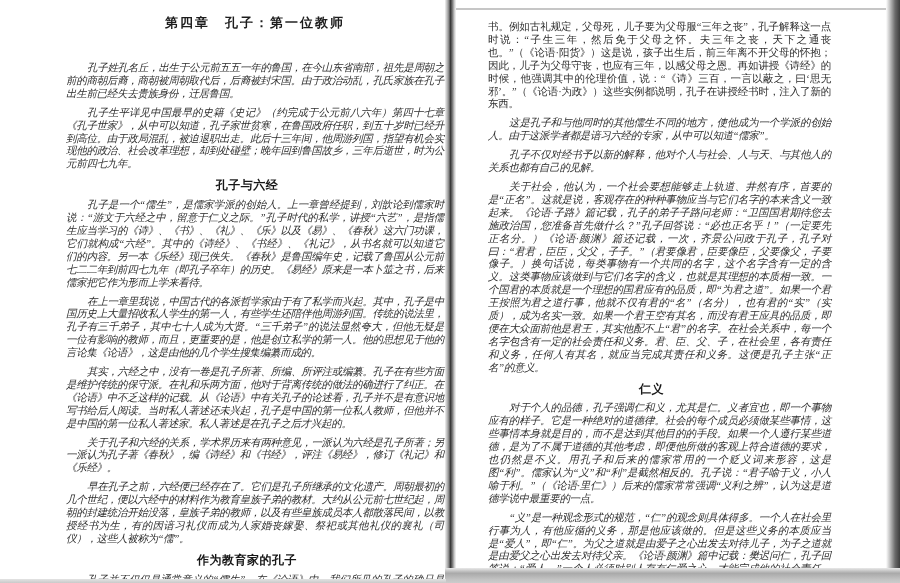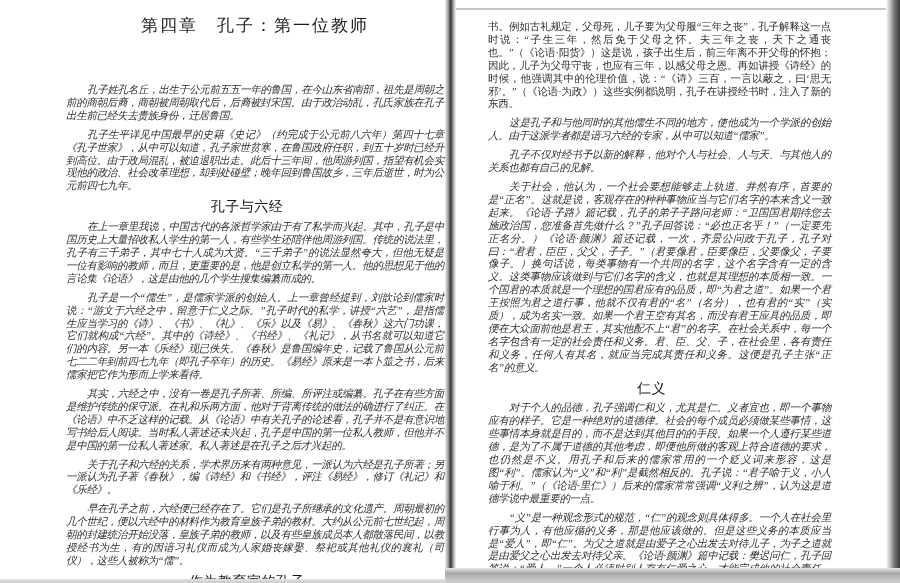--- a/index.html
+++ b/index.html
@@ -29,42 +29,42 @@
     width: 446px;
     padding: 12px 2px 0 66px;
   }
   .page-right {
     left: 456px;
     width: 384px;
     padding: 15px 9px 0 32px;
   }
   .chapter-title {
     text-align: center;
-    font-size: 17px;
-    font-weight: normal;
+    font-size: 13px;
+    font-weight: bold;
     color: #1d1d1d;
     letter-spacing: 2px;
-    margin: 2px 0 47px 0;
+    margin: 2px 0 30px 0;
     white-space: nowrap;
   }
   .text-flow {
     font-size: 10.5px;
     line-height: 12.9px;
     letter-spacing: -0.3px;
     text-align: justify;
   }
   .blk-para, .blk-para-cont {
     margin: 6px 0;
   }
   .blk-para { text-indent: 2em; font-style: italic; }
   .blk-para-cont { text-indent: 0; }
   .blk-heading {
     text-align: center;
-    font-weight: normal;
-    font-size: 14px;
+    font-weight: bold;
+    font-size: 12px;
     color: #171717;
     margin: 8px 16px 7px 0;
     text-indent: 0;
     letter-spacing: 0.5px;
   }
   
   .spine {
     position: absolute;
     left: 445px;
     top: 0;
@@ -119,22 +119,22 @@
 <body>
 
 <div id="spread">
 
   <div class="page page-left">
     <div class="chapter-title">第四章　孔子：第一位教师</div>
     <div class="text-flow">
         <div class="blk-para">孔子姓孔名丘，出生于公元前五五一年的鲁国，在今山东省南部，祖先是周朝之前的商朝后裔，商朝被周朝取代后，后裔被封宋国。由于政治动乱，孔氏家族在孔子出生前已经失去贵族身份，迁居鲁国。</div>
         <div class="blk-para">孔子生平详见中国最早的史籍《史记》（约完成于公元前八六年）第四十七章《孔子世家》，从中可以知道，孔子家世贫寒，在鲁国政府任职，到五十岁时已经升到高位。由于政局混乱，被迫退职出走。此后十三年间，他周游列国，指望有机会实现他的政治、社会改革理想，却到处碰壁；晚年回到鲁国故乡，三年后逝世，时为公元前四七九年。</div>
         <div class="blk-heading">孔子与六经</div>
+        <div class="blk-para">孔子是一个“儒生”，是儒家学派的创始人。上一章曾经提到，刘歆论到儒家时说：“游文于六经之中，留意于仁义之际。”孔子时代的私学，讲授“六艺”，是指儒生应当学习的《诗》、《书》、《礼》、《乐》以及《易》、《春秋》这六门功课，它们就构成“六经”。其中的《诗经》、《书经》、《礼记》，从书名就可以知道它们的内容。另一本《乐经》现已佚失。《春秋》是鲁国编年史，记载了鲁国从公元前七二二年到前四七九年（即孔子卒年）的历史。《易经》原来是一本卜筮之书，后来儒家把它作为形而上学来看待。</div>
         <div class="blk-para">在上一章里我说，中国古代的各派哲学家由于有了私学而兴起。其中，孔子是中国历史上大量招收私人学生的第一人，有些学生还陪伴他周游列国。传统的说法里，孔子有三千弟子，其中七十人成为大贤。“三千弟子”的说法显然夸大，但他无疑是一位有影响的教师，而且，更重要的是，他是创立私学的第一人。他的思想见于他的言论集《论语》，这是由他的几个学生搜集编纂而成的。</div>
-        <div class="blk-para">孔子是一个“儒生”，是儒家学派的创始人。上一章曾经提到，刘歆论到儒家时说：“游文于六经之中，留意于仁义之际。”孔子时代的私学，讲授“六艺”，是指儒生应当学习的《诗》、《书》、《礼》、《乐》以及《易》、《春秋》这六门功课，它们就构成“六经”。其中的《诗经》、《书经》、《礼记》，从书名就可以知道它们的内容。另一本《乐经》现已佚失。《春秋》是鲁国编年史，记载了鲁国从公元前七二二年到前四七九年（即孔子卒年）的历史。《易经》原来是一本卜筮之书，后来儒家把它作为形而上学来看待。</div>
         <div class="blk-para">其实，六经之中，没有一卷是孔子所著、所编、所评注或编纂。孔子在有些方面是维护传统的保守派。在礼和乐两方面，他对于背离传统的做法的确进行了纠正。在《论语》中不乏这样的记载。从《论语》中有关孔子的论述看，孔子并不是有意识地写书给后人阅读。当时私人著述还未兴起，孔子是中国的第一位私人教师，但他并不是中国的第一位私人著述家。私人著述是在孔子之后才兴起的。</div>
         <div class="blk-para">关于孔子和六经的关系，学术界历来有两种意见，一派认为六经是孔子所著；另一派认为孔子著《春秋》，编《诗经》和《书经》，评注《易经》，修订《礼记》和《乐经》。</div>
         <div class="blk-para">早在孔子之前，六经便已经存在了。它们是孔子所继承的文化遗产。周朝最初的几个世纪，便以六经中的材料作为教育皇族子弟的教材。大约从公元前七世纪起，周朝的封建统治开始没落，皇族子弟的教师，以及有些皇族成员本人都散落民间，以教授经书为生，有的因谙习礼仪而成为人家婚丧嫁娶、祭祀或其他礼仪的襄礼（司仪），这些人被称为“儒”。</div>
         <div class="blk-heading">作为教育家的孔子</div>
         <div class="blk-para">孔子并不仅仅是通常意义的“儒生”。在《论语》中，我们所见的孔子的确只是一位教师。他希望经他教导的学生成为国家和社会的栋梁之材，即所谓“成人”，因此，他以经书包含的各种知识教诲学生。作为教师，他认为自己的首要任务是向青年学生解释古代的文化遗产。因此，在《论语》中，孔子说他自己“述而不作”。但是，这只是孔子的一个方面；他还有另一方面，在解释古代的典制、思想时，孔子是以自己对道德的理解去诠释古代的经</div>
       </div>
   </div>
 
   <div class="page page-right">
     <div class="text-flow">

